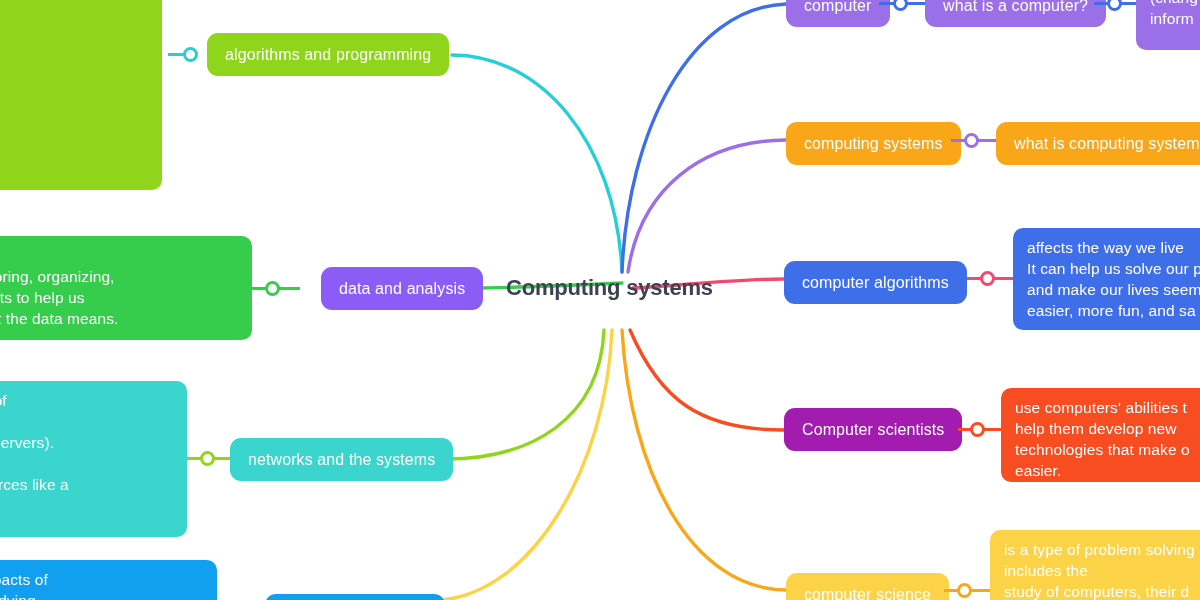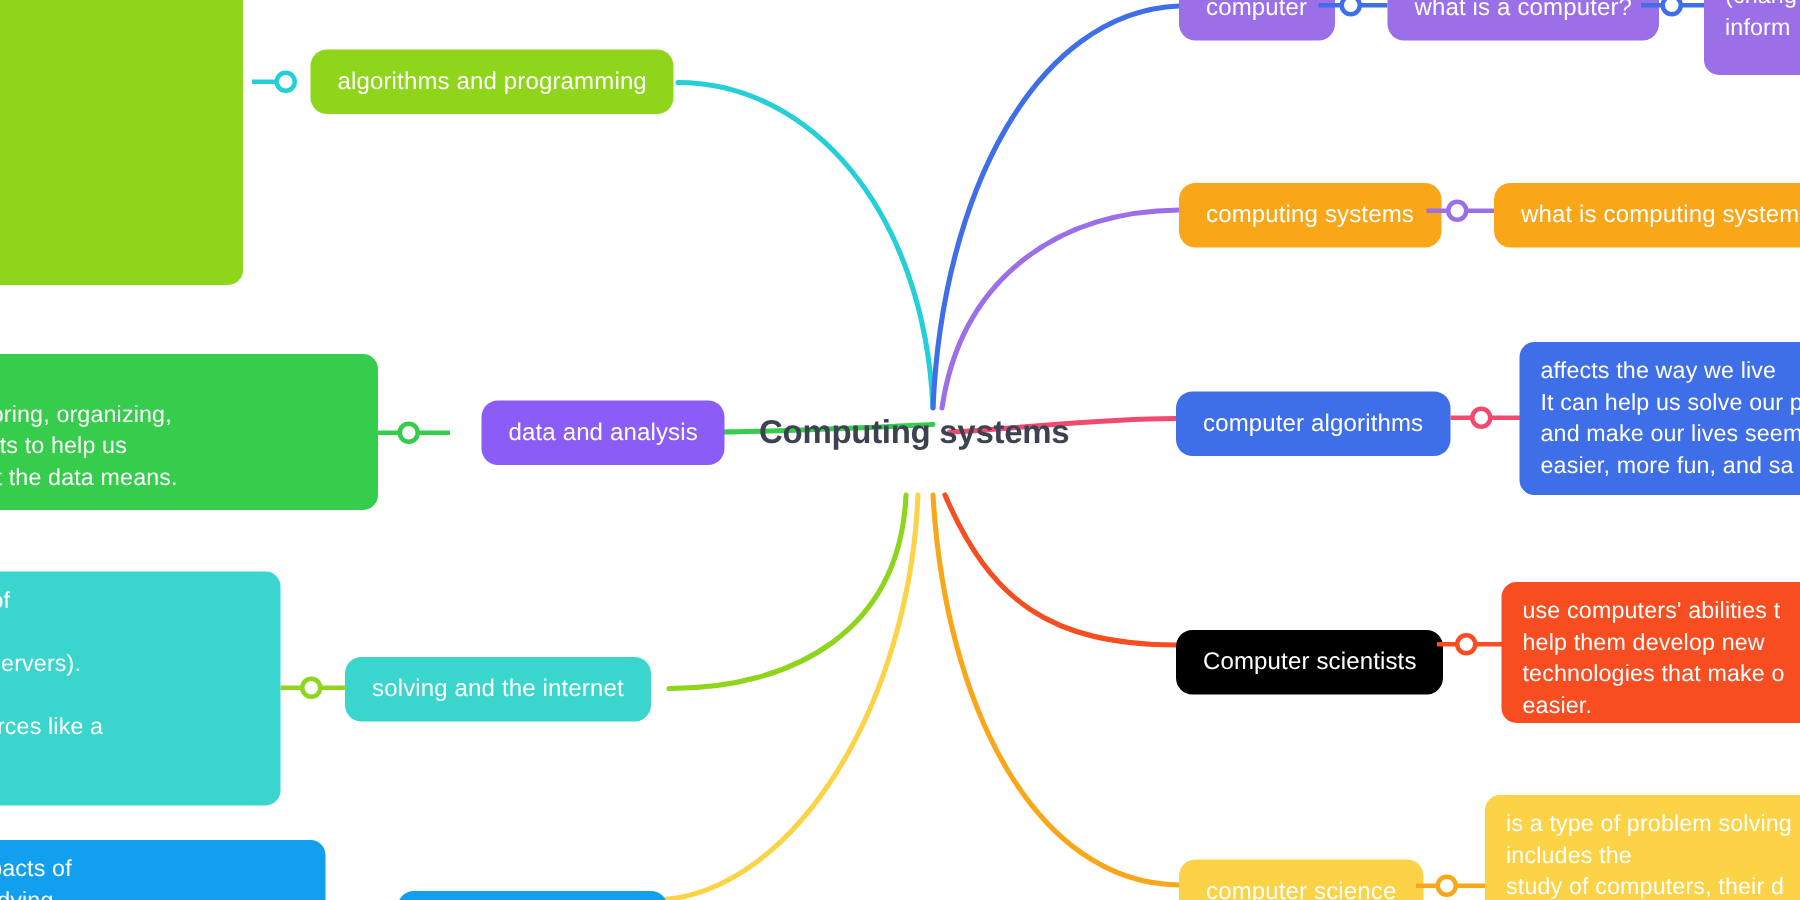--- a/index.html
+++ b/index.html
@@ -112,21 +112,21 @@
   <div class="conn-dot" style="left:265px; top:281px; border:3.5px solid #35cd4b;"></div>
   <div class="node topic" style="left:297px; top:267px; background:#8b5cf6;margin-left:24px;">data and analysis</div>
 
   <div class="node detail" style="left:-120px; top:381px; width:307px; height:156px; background:#3ad6ce;">S are a group of
 devices (like
 , laptops, and servers).
 information,
 so share resources like a</div>
   <div class="conn-line" style="left:187px; top:457px; width:46px; background:#8ed51b;"></div>
   <div class="conn-dot" style="left:200px; top:451px; border:3.5px solid #8ed51b;"></div>
-  <div class="node topic" style="left:230px; top:438px; background:#3ad6ce;">solving and the internet</div>
+  <div class="node topic" style="left:230px; top:438px; background:#3ad6ce;">networks and the systems</div>
 
   <div class="node detail" style="left:-120px; top:560px; width:337px; height:120px; background:#119ff0;">tanding the impacts of
 ting involve studying</div>
   <div class="node topic" style="left:265px; top:594px; width:180px; height:60px; background:#119ff0;"></div>
 
   <div class="node topic" style="left:786px; top:-16px; background:#9b6fe8;">computer</div>
   <div class="conn-line" style="left:879px; top:2px; width:46px; background:#3f6fe8;"></div>
   <div class="conn-dot" style="left:893px; top:-4px; border:3.5px solid #3f6fe8;"></div>
   <div class="node topic" style="left:925px; top:-16px; background:#9b6fe8;">what is a computer?</div>
   <div class="conn-line" style="left:1094px; top:2px; width:42px; background:#3f6fe8;"></div>
@@ -140,21 +140,21 @@
   <div class="node topic" style="left:996px; top:122px; background:#f9a619;">what is computing system</div>
 
   <div class="node topic" style="left:784px; top:261px; background:#3f6fe8;">computer algorithms</div>
   <div class="conn-line" style="left:967px; top:277px; width:48px; background:#f24a6f;"></div>
   <div class="conn-dot" style="left:980px; top:271px; border:3.5px solid #f24a6f;"></div>
   <div class="node detail" style="left:1013px; top:228px; width:230px; height:102px; background:#3f6fe8;">affects the way we live
 It can help us solve our p
 and make our lives seem
 easier, more fun, and sa</div>
 
-  <div class="node topic" style="left:784px; top:420px; background:#000000;">Computer scientists</div>
+  <div class="node topic" style="left:784px; top:408px; background:#a21caf;">Computer scientists</div>
   <div class="conn-line" style="left:958px; top:428px; width:48px; background:#f74d20;"></div>
   <div class="conn-dot" style="left:970px; top:422px; border:3.5px solid #f74d20;"></div>
   <div class="node detail" style="left:1001px; top:388px; width:230px; height:94px; background:#f74d20;">use computers' abilities t
 help them develop new
 technologies that make o
 easier.</div>
 
   <div class="node topic" style="left:786px; top:573px; background:#fcd347;">computer science</div>
   <div class="conn-line" style="left:944px; top:589px; width:48px; background:#f9a619;"></div>
   <div class="conn-dot" style="left:957px; top:583px; border:3.5px solid #f9a619;"></div>

